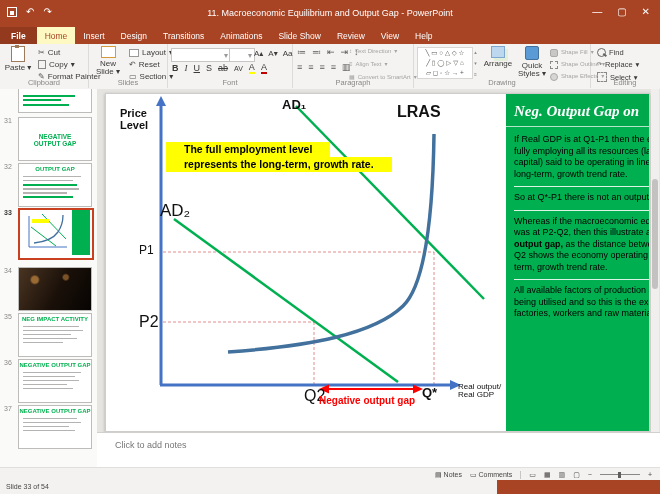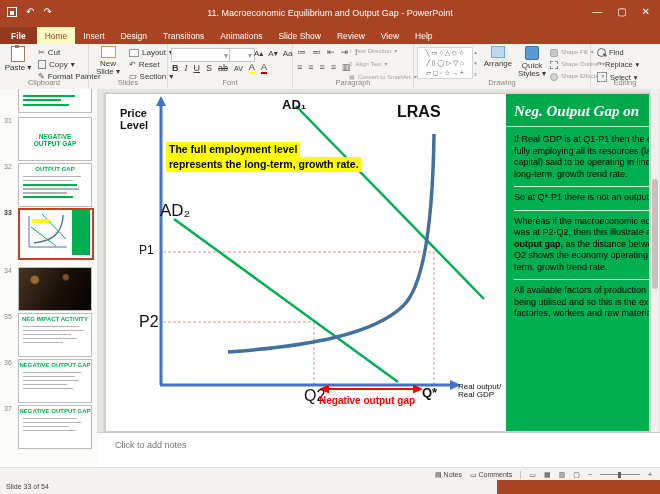--- a/index.html
+++ b/index.html
@@ -53,21 +53,21 @@
   .photo34{width:100%;height:100%;
      background:radial-gradient(circle at 22% 28%, #9a6a33 0 5%, rgba(0,0,0,0) 8%),
                 radial-gradient(circle at 65% 22%, #7a5226 0 4%, rgba(0,0,0,0) 7%),
                 linear-gradient(118deg,#4a3421,#1a1009 55%,#060402);}
   
   .slidearea{left:97px;top:89px;width:563px;height:343px;background:#E6E4E1;}
   .slide{left:105px;top:93px;width:543px;height:337px;background:#fff;border:1px solid #CFCDCB;overflow:hidden;box-shadow:0 1px 3px rgba(0,0,0,.25);}
   .vscroll{right:1px;top:89px;width:8px;height:343px;background:#F0EFED;}
   .vthumb{position:absolute;left:1px;top:90px;width:6px;height:110px;background:#C4C2C0;border-radius:3px;}
   .dlabel{position:absolute;color:#111;line-height:1.05;}
-  .callout-line{display:table;background:#FFFF00;color:#000;font-weight:bold;font-size:10.5px;line-height:13px;padding:1px 3px;white-space:nowrap;}
+  .callout-line{display:table;background:#FFFF00;color:#000;font-weight:bold;font-size:10.5px;line-height:13px;padding:1px 18px;white-space:nowrap;}
   .gap-label{color:#FF0000;font-weight:bold;font-size:10px;}
   
   .gpanel{position:absolute;left:400px;top:0;width:200px;height:337px;background:#00B050;}
   .gp-head{padding:8px 8px 6px;background:#00A84C;border-bottom:1px solid rgba(255,255,255,.7);}
   .gp-title{font-family:"Liberation Serif",serif;font-style:italic;font-weight:bold;font-size:15px;color:#FFFFFF;white-space:nowrap;}
   .gp-body{padding:2px 8px;}
   .gp-body p{font-size:9px;line-height:11.5px;color:#000;margin:0;padding:5px 0 6px;border-bottom:1px solid rgba(255,255,255,.85);}
   .gp-body p:last-child{border-bottom:none;}
   
   .notesbar{left:97px;top:432px;width:563px;height:35px;background:#fff;border-top:1px solid #D2D0CE;}

